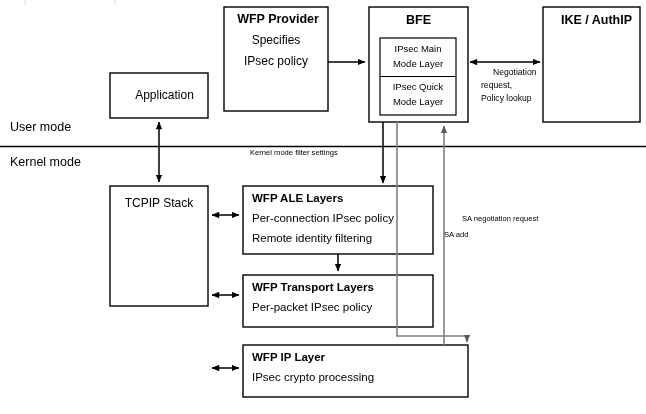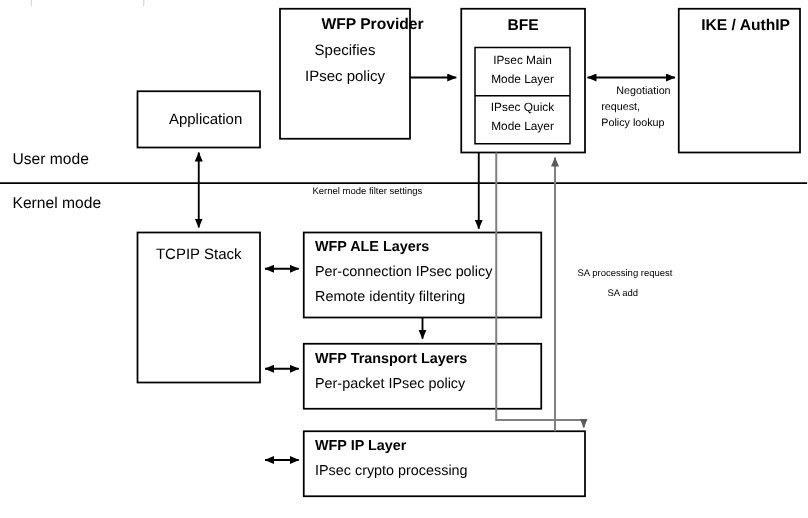--- a/index.html
+++ b/index.html
@@ -146,21 +146,21 @@
 
     <line class="conn" x1="212" y1="295" x2="239" y2="295" marker-start="url(#arrowBlackStart)" marker-end="url(#arrowBlack)"></line>
 
     <line class="conn" x1="212" y1="368" x2="239" y2="368" marker-start="url(#arrowBlackStart)" marker-end="url(#arrowBlack)"></line>
 
     <line class="conn" x1="338" y1="254" x2="338" y2="271" marker-end="url(#arrowBlack)"></line>
   </svg>
 
   <div class="lbl box-sub" style="left:110px; top:88px; width:109px;">Application</div>
 
-  <div class="lbl box-title" style="left:224px; top:12px; width:108px;margin-left:20px;">WFP Provider</div>
+  <div class="lbl box-title" style="left:224px; top:12px; width:108px;">WFP Provider</div>
   <div class="lbl box-sub" style="left:224px; top:33px; width:104px;">Specifies</div>
   <div class="lbl box-sub" style="left:224px; top:54px; width:104px;">IPsec policy</div>
 
   <div class="lbl box-title" style="left:369px; top:13px; width:99px;">BFE</div>
   <div class="lbl inner-lbl" style="left:380px; top:43px; width:76px;">IPsec Main</div>
   <div class="lbl inner-lbl" style="left:380px; top:58px; width:76px;">Mode Layer</div>
   <div class="lbl inner-lbl" style="left:380px; top:81px; width:76px;">IPsec Quick</div>
   <div class="lbl inner-lbl" style="left:380px; top:96px; width:76px;">Mode Layer</div>
 
   <div class="lbl box-title" style="left:543px; top:13px; width:107px;">IKE / AuthIP</div>
@@ -179,16 +179,16 @@
   <div class="lbl box-left-sub" style="left:252px; top:212px;">Per-connection IPsec policy</div>
   <div class="lbl box-left-title" style="left:252px; top:192px;">WFP ALE Layers</div>
   <div class="lbl box-left-sub" style="left:252px; top:232px;">Remote identity filtering</div>
 
   <div class="lbl box-left-title" style="left:252px; top:281px;">WFP Transport Layers</div>
   <div class="lbl box-left-sub" style="left:252px; top:301px;">Per-packet IPsec policy</div>
 
   <div class="lbl box-left-title" style="left:252px; top:351px;">WFP IP Layer</div>
   <div class="lbl box-left-sub" style="left:252px; top:371px;">IPsec crypto processing</div>
 
-  <div class="lbl annot-sm" style="left:462px; top:215px;">SA processing request</div>
-  <div class="lbl annot-sm" style="left:486px; top:231px;">SA add</div>
+  <div class="lbl annot-sm" style="left:462px; top:215px;">SA negotiation request</div>
+  <div class="lbl annot-sm" style="left:444px; top:231px;">SA add</div>
 
 </div>
 
 </body></html>

